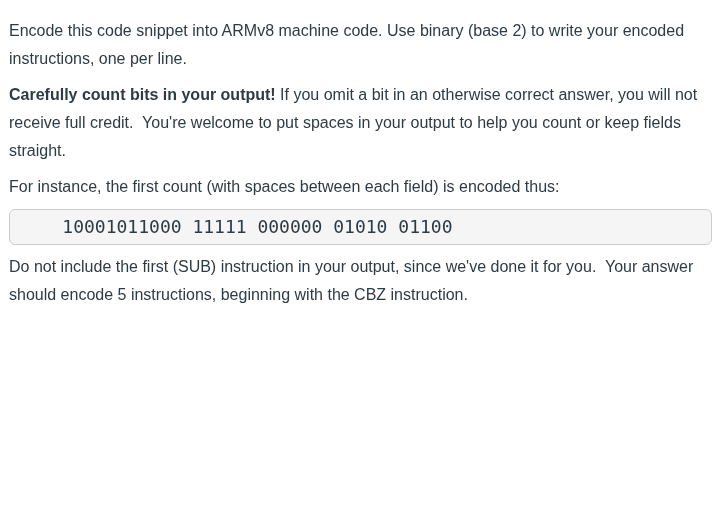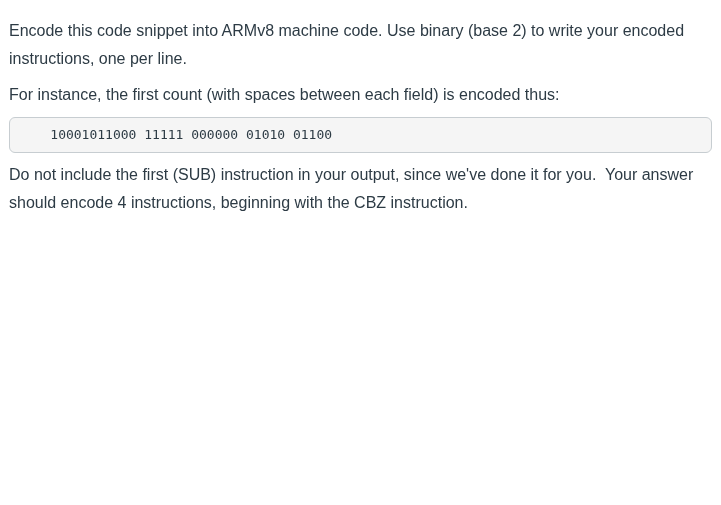--- a/index.html
+++ b/index.html
@@ -25,35 +25,36 @@
   .question-body p .bold {
     font-weight: 700;
   }
   .question-body pre {
     margin: 8px 0;
     padding: 8px 9px;
     background: #f5f5f5;
     border: 1px solid #c7cdd1;
     border-radius: 6px;
     font-family: "DejaVu Sans Mono", monospace;
-    font-size: 13px;
+    font-size: 18px;
     line-height: 17.75px;
     color: #2d3b45;
     white-space: pre;
     overflow-x: auto;
   }
 </style>
 </head>
 <body>
 
 <div class="question-body">
 
   <p>Encode this code snippet into ARMv8 machine code. Use binary (base 2) to write your encoded instructions, one per line.</p>
 
+  <p><span class="bold">Carefully count bits in your output!</span><span> If you omit a bit in an otherwise correct answer, you will not receive full credit.  You're welcome to put spaces in your output to help you count or keep fields straight.</span></p>
 
   <p>For instance, the first count (with spaces between each field) is encoded thus:</p>
 
   <pre>    10001011000 11111 000000 01010 01100</pre>
 
-  <p>Do not include the first (SUB) instruction in your output, since we've done it for you.  Your answer should encode 4 instructions, beginning with the CBZ instruction.</p>
+  <p>Do not include the first (SUB) instruction in your output, since we've done it for you.  Your answer should encode 5 instructions, beginning with the CBZ instruction.</p>
 
 
 </div>
 
 </body></html>

